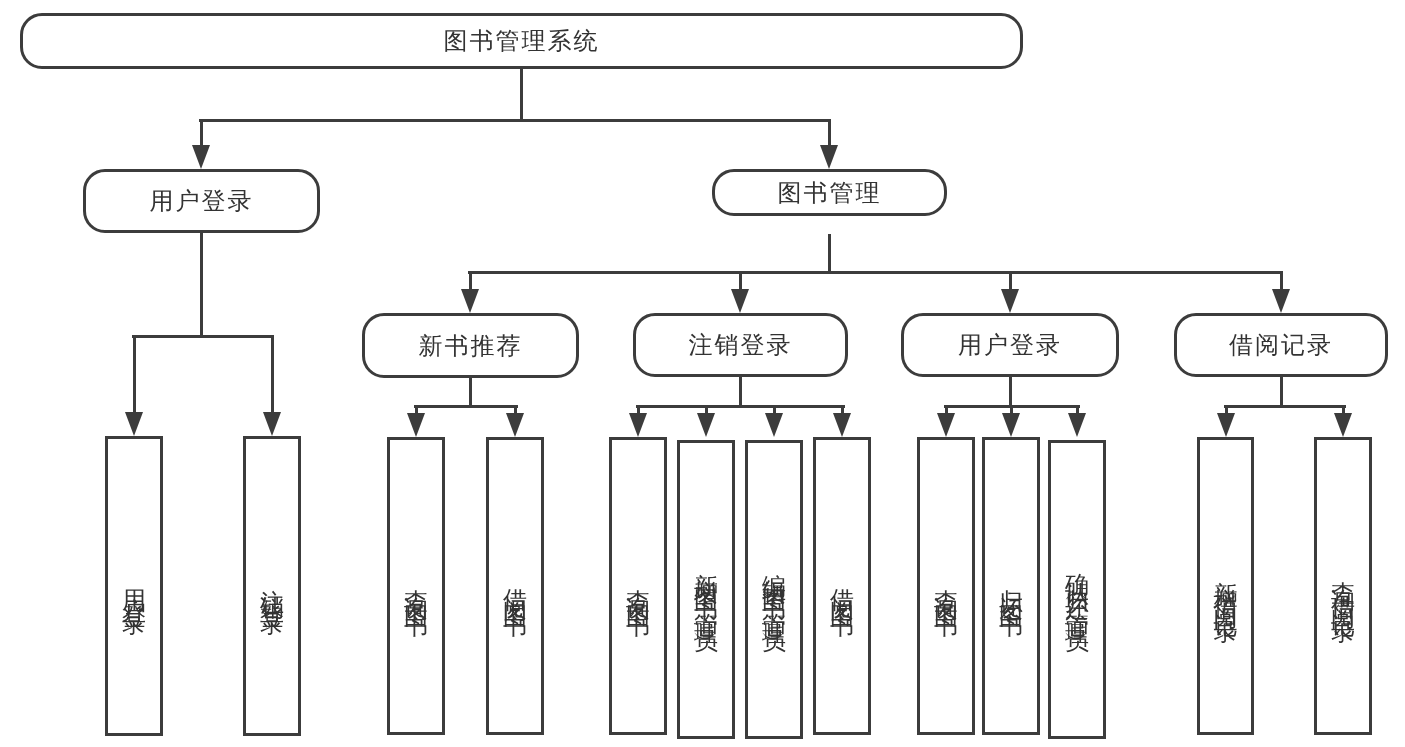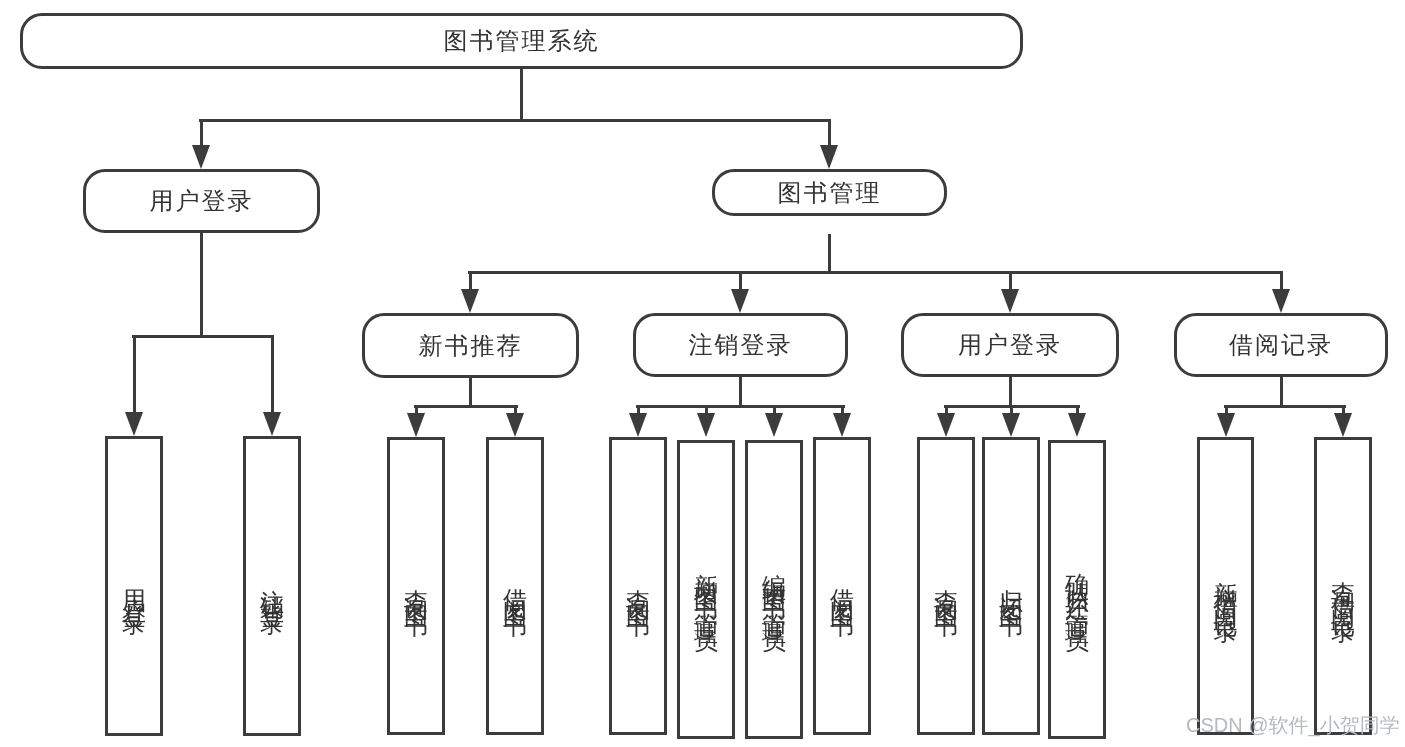--- a/index.html
+++ b/index.html
@@ -177,15 +177,14 @@
     <span>确认归还（管理员）</span>
   </div>
 
   <div class="box vbox" style="left:1197px;top:437px;width:57px;height:298px">
     <span>新增借阅记录</span>
   </div>
   <div class="box vbox" style="left:1314px;top:437px;width:58px;height:298px">
     <span>查询借阅记录</span>
   </div>
 
-  <div class="watermark">CSDN @软件_小贺同学</div>
 
 </div>
 
 </body></html>

